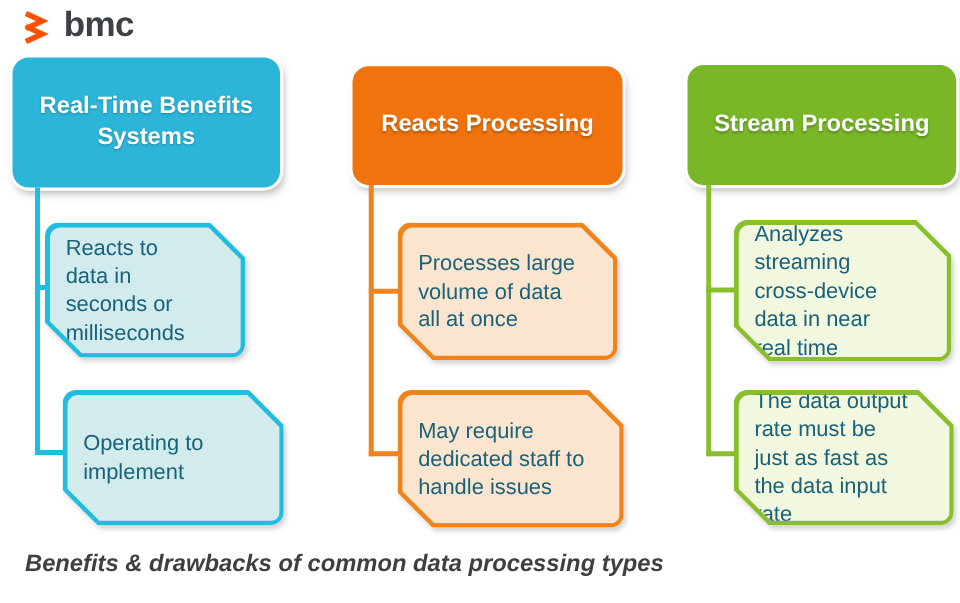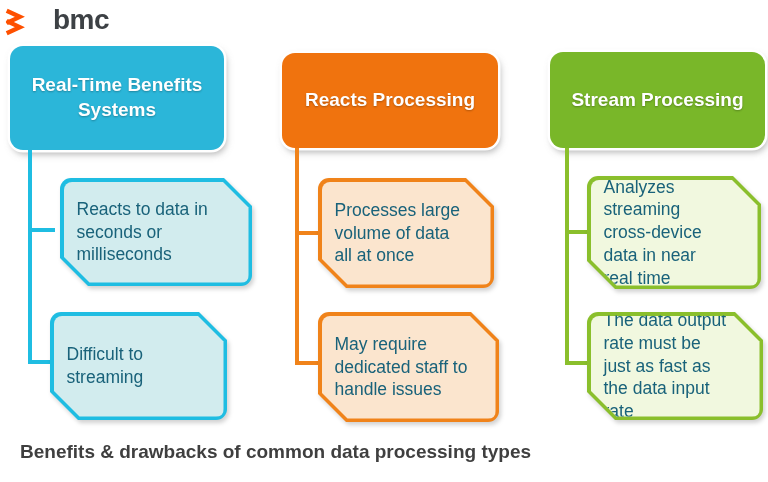--- a/index.html
+++ b/index.html
@@ -1,20 +1,20 @@
 <!DOCTYPE html>
 <html style="--cyan: #2BB6D9; --cyan-accent: #1FBDE2; --cyan-fill: #D2ECEE; --orange: #F0730E; --orange-accent: #F0831A; --orange-fill: #FBE5CE; --green: #79B729; --green-accent: #8ABF2C; --green-fill: #F1F8DF; --body-text: #19627A; --logo-orange: #FE5000;"><head>
 <meta charset="utf-8">
 <style>
   html,body{margin:0;padding:0;background:#fff;}
   body{font-family:"Liberation Sans","DejaVu Sans",sans-serif;}
   .canvas{position:relative;width:768px;height:482px;background:#fff;overflow:hidden;}
 
   
-  .logo{position:absolute;left:2px;top:6px;display:flex;align-items:center;gap:21px;}
+  .logo{position:absolute;left:16px;top:6px;display:flex;align-items:center;gap:5px;}
   .logo svg{display:block;}
   .logo-text{font-size:28px;font-weight:700;color:#3d4145;letter-spacing:-0.5px;line-height:1;padding-bottom:3px;}
 
   
   .header-box{position:absolute;border-radius:13px;display:flex;align-items:center;justify-content:center;
     text-align:center;color:#fff;font-size:19px;font-weight:600;line-height:1.3;padding:0 14px;box-sizing:border-box;
     text-shadow:0 1px 2px rgba(0,0,0,0.28);
     box-shadow:0 0 0 2.5px #ffffff, 2px 4px 7px rgba(110,110,110,0.55);}
   .hb-cyan{background:var(--cyan,#2BB6D9);}
   .hb-orange{background:var(--orange,#F0730E);}
@@ -35,21 +35,21 @@
   .ib-green .item-outer{background:var(--green-accent,#8ABF2C);}
   .ib-green .item-inner{background:var(--green-fill,#F1F8DF);}
 
   
   .line{position:absolute;}
   .line.cyan{background:var(--cyan-accent,#1FBDE2);}
   .line.orange{background:var(--orange-accent,#F0831A);}
   .line.green{background:var(--green-accent,#8ABF2C);}
 
   
-  .caption{position:absolute;left:20px;top:441px;font-size:19px;font-weight:600;color:#3f3f3f;}
+  .caption{position:absolute;left:20px;top:441px;font-size:19px;font-style:italic;font-weight:600;color:#3f3f3f;}
 </style>
 </head>
 <body>
 
 <div class="canvas">
 
   <div class="logo">
     <span>
       <svg width="30" height="30" viewBox="0 0 32 32">
         <path d="M5 4 L19 10.5 L5 17" fill="none" stroke="#FE5000" stroke-width="4.6" stroke-linejoin="miter"></path>
@@ -58,27 +58,27 @@
     </span>
     <span class="logo-text">bmc</span>
   </div>
 
   <div class="header-box hb-cyan" style="left:10px;top:46px;width:214px;height:104px;">Real-Time Benefits Systems</div>
 
   <div class="line cyan" style="left:28px;top:150px;width:4px;height:214px;"></div>
   <div class="line cyan" style="left:28px;top:228px;width:27px;height:4px;"></div>
   <div class="line cyan" style="left:28px;top:360px;width:25px;height:4px;"></div>
 
-  <div class="item-box ib-cyan" style="left:60px;top:178px;width:192px;height:108px;">
+  <div class="item-box ib-cyan" style="left:36px;top:178px;width:160px;height:108px;">
     <div class="item-outer"></div>
     <div class="item-inner">Reacts to data in seconds or milliseconds</div>
   </div>
   <div class="item-box ib-cyan" style="left:50px;top:312px;width:177px;height:108px;">
     <div class="item-outer"></div>
-    <div class="item-inner">Difficult to streaming</div>
+    <div class="item-inner">Operating to implement</div>
   </div>
 
   <div class="header-box hb-orange" style="left:282px;top:53px;width:216px;height:95px;">Reacts Processing</div>
 
   <div class="line orange" style="left:295px;top:148px;width:4px;height:217px;"></div>
   <div class="line orange" style="left:295px;top:231px;width:26px;height:4px;"></div>
   <div class="line orange" style="left:295px;top:361px;width:26px;height:4px;"></div>
 
   <div class="item-box ib-orange" style="left:318px;top:312px;width:181px;height:110px;">
     <div class="item-outer"></div>

